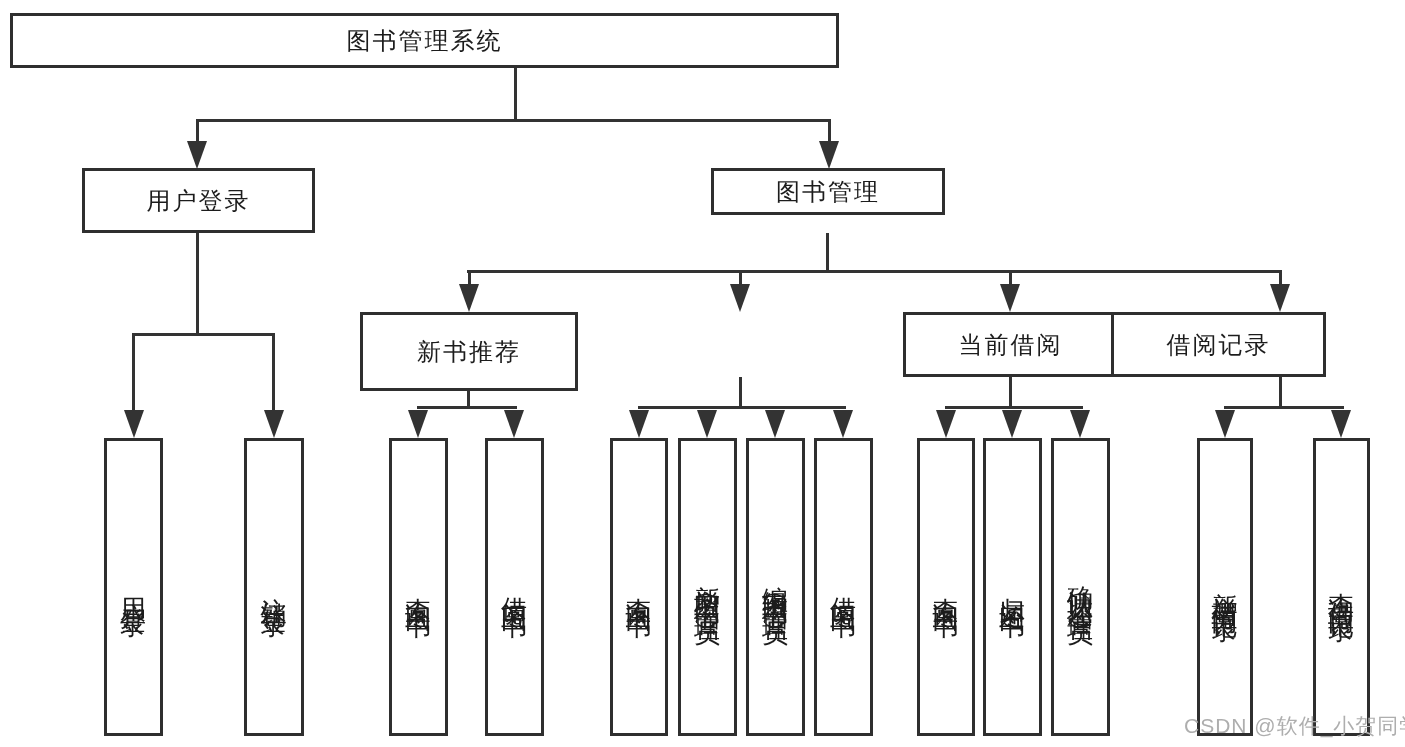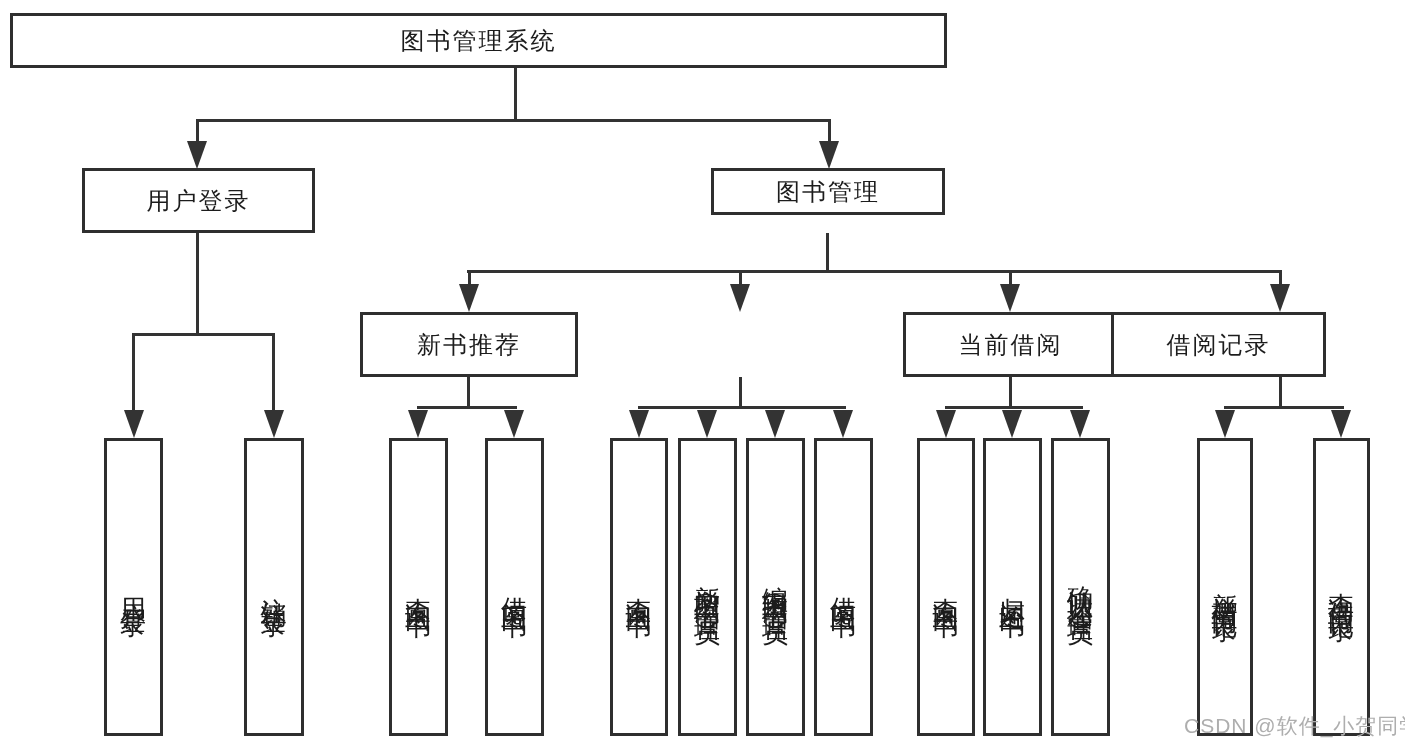--- a/index.html
+++ b/index.html
@@ -81,32 +81,32 @@
   <div class="hline" style="left:945px;top:406px;width:138px"></div>
   <div class="arrow" style="left:936px;top:410px"></div>
   <div class="arrow" style="left:1002px;top:410px"></div>
   <div class="arrow" style="left:1070px;top:410px"></div>
 
   <div class="vline" style="left:1279px;top:377px;height:32px"></div>
   <div class="hline" style="left:1224px;top:406px;width:120px"></div>
   <div class="arrow" style="left:1215px;top:410px"></div>
   <div class="arrow" style="left:1331px;top:410px"></div>
 
-  <div class="hbox" style="left:10px;top:13px;width:937px;height:55px">
+  <div class="hbox" style="left:10px;top:13px;width:829px;height:55px">
     <span>图书管理系统</span>
   </div>
 
   <div class="hbox" style="left:82px;top:168px;width:233px;height:65px">
     <span>用户登录</span>
   </div>
   <div class="hbox" style="left:711px;top:168px;width:234px;height:47px">
     <span>图书管理</span>
   </div>
 
-  <div class="hbox" style="left:360px;top:312px;width:218px;height:65px">
+  <div class="hbox" style="left:360px;top:312px;width:218px;height:79px">
     <span>新书推荐</span>
   </div>
   <div class="hbox" style="left:903px;top:312px;width:215px;height:65px">
     <span>当前借阅</span>
   </div>
   <div class="hbox" style="left:1111px;top:312px;width:215px;height:65px">
     <span>借阅记录</span>
   </div>
 
   <div class="vbox" style="left:104px;top:438px;width:59px;height:298px">

